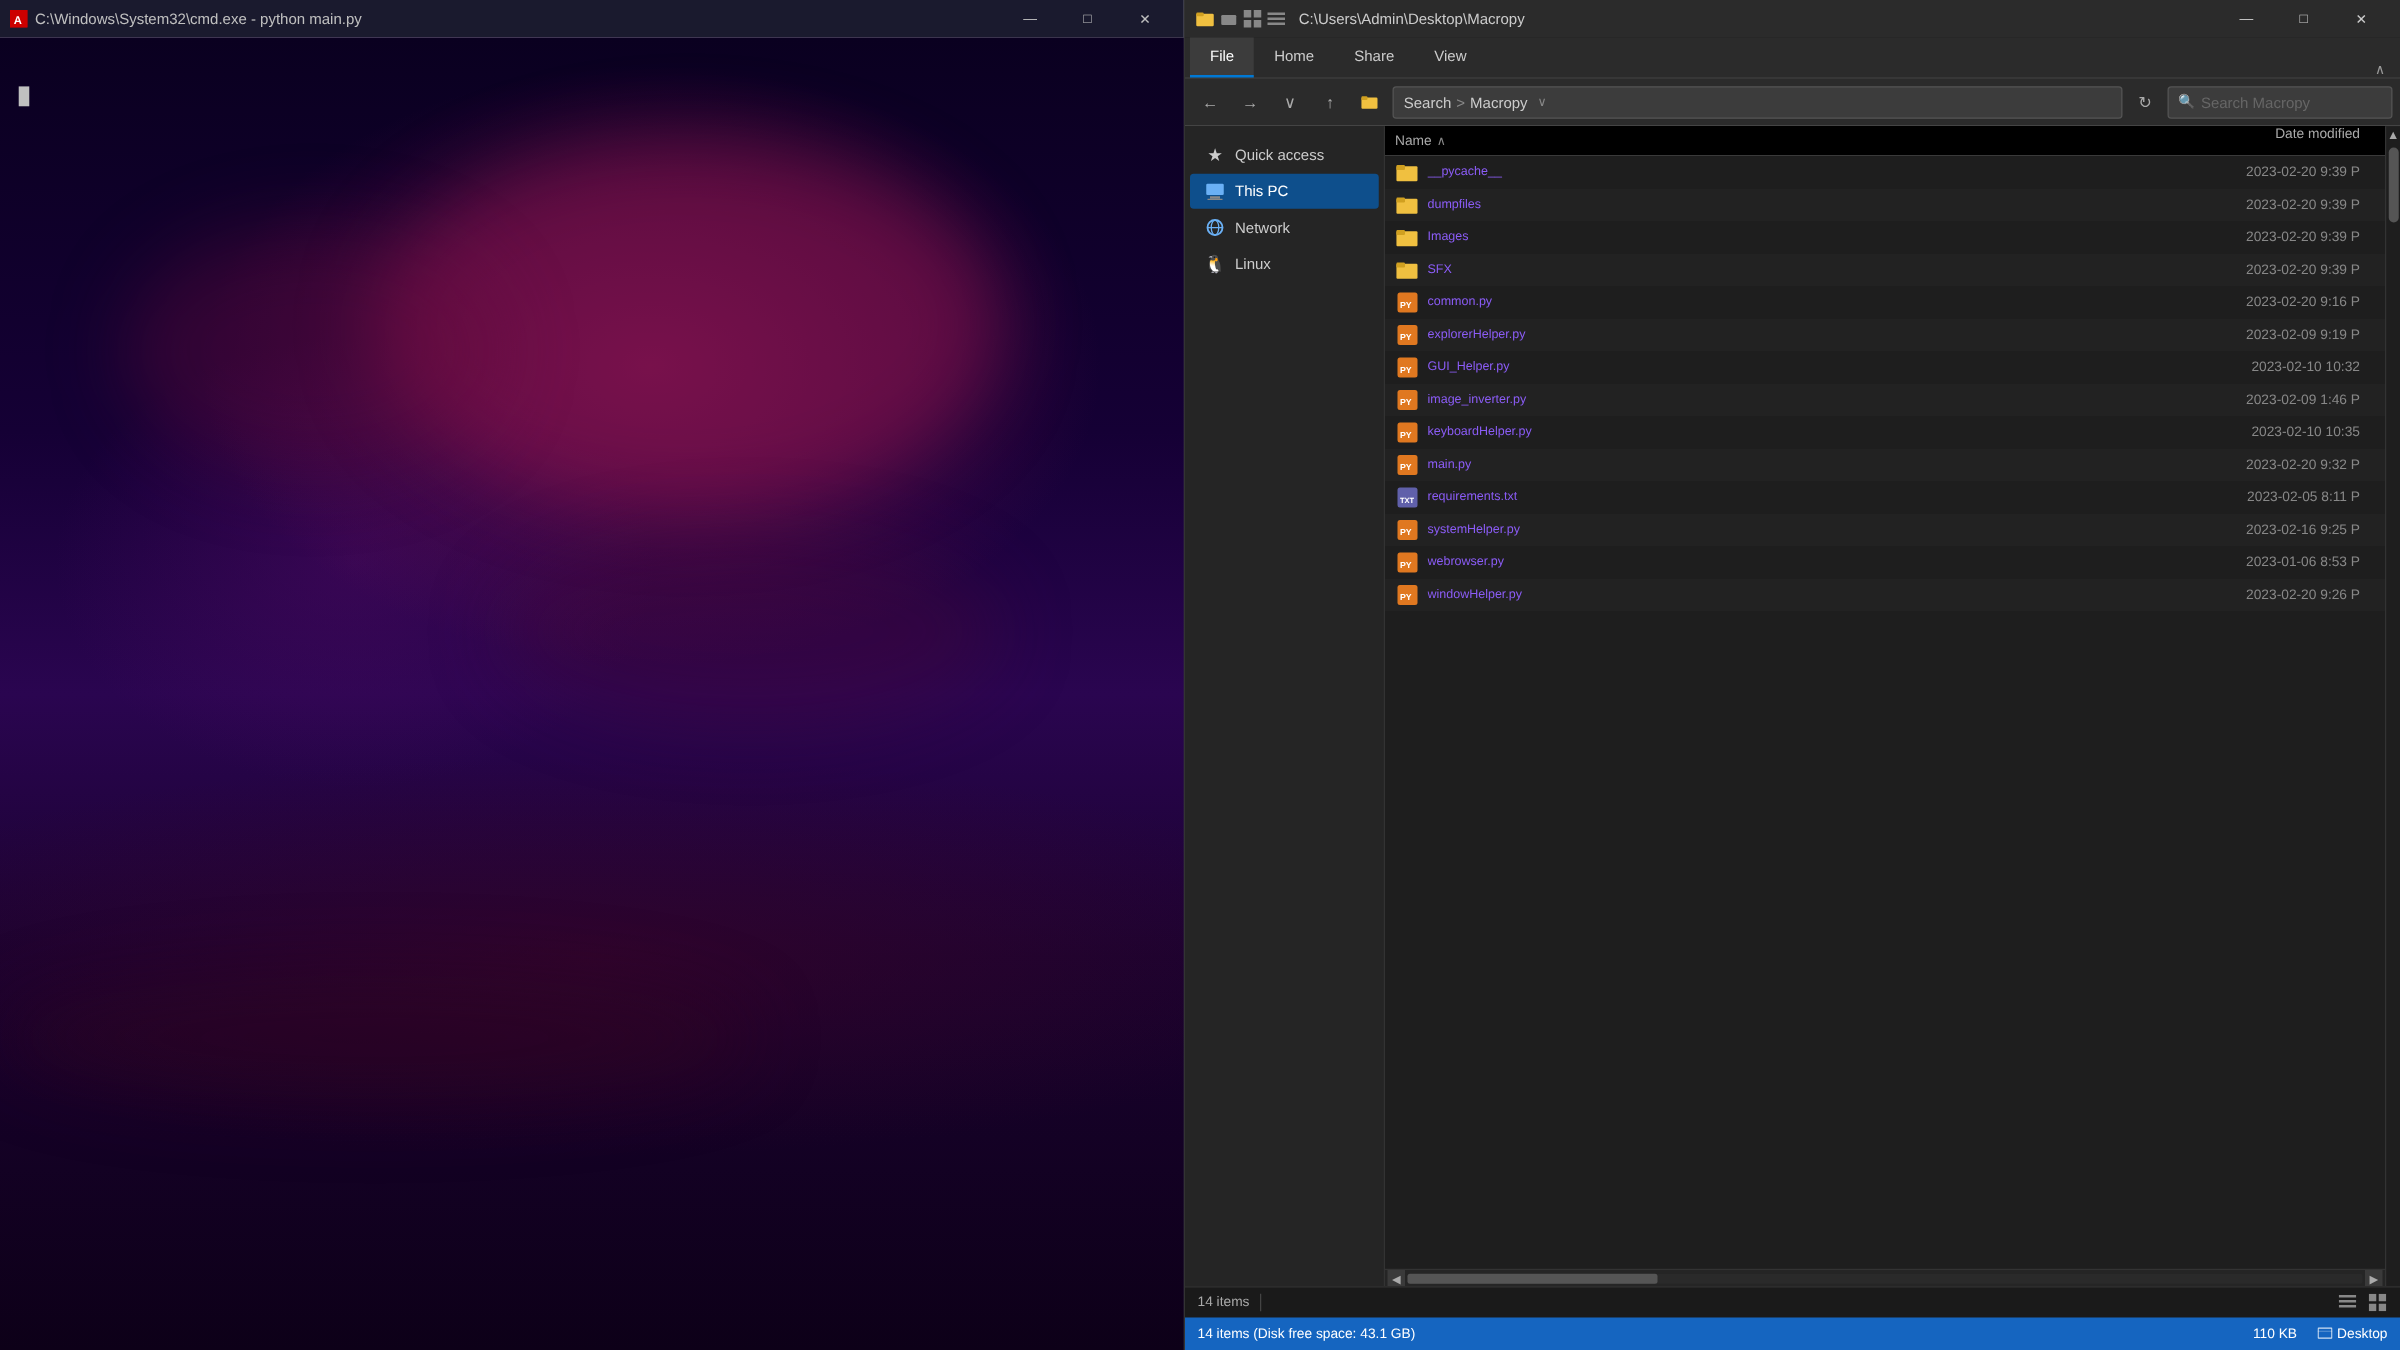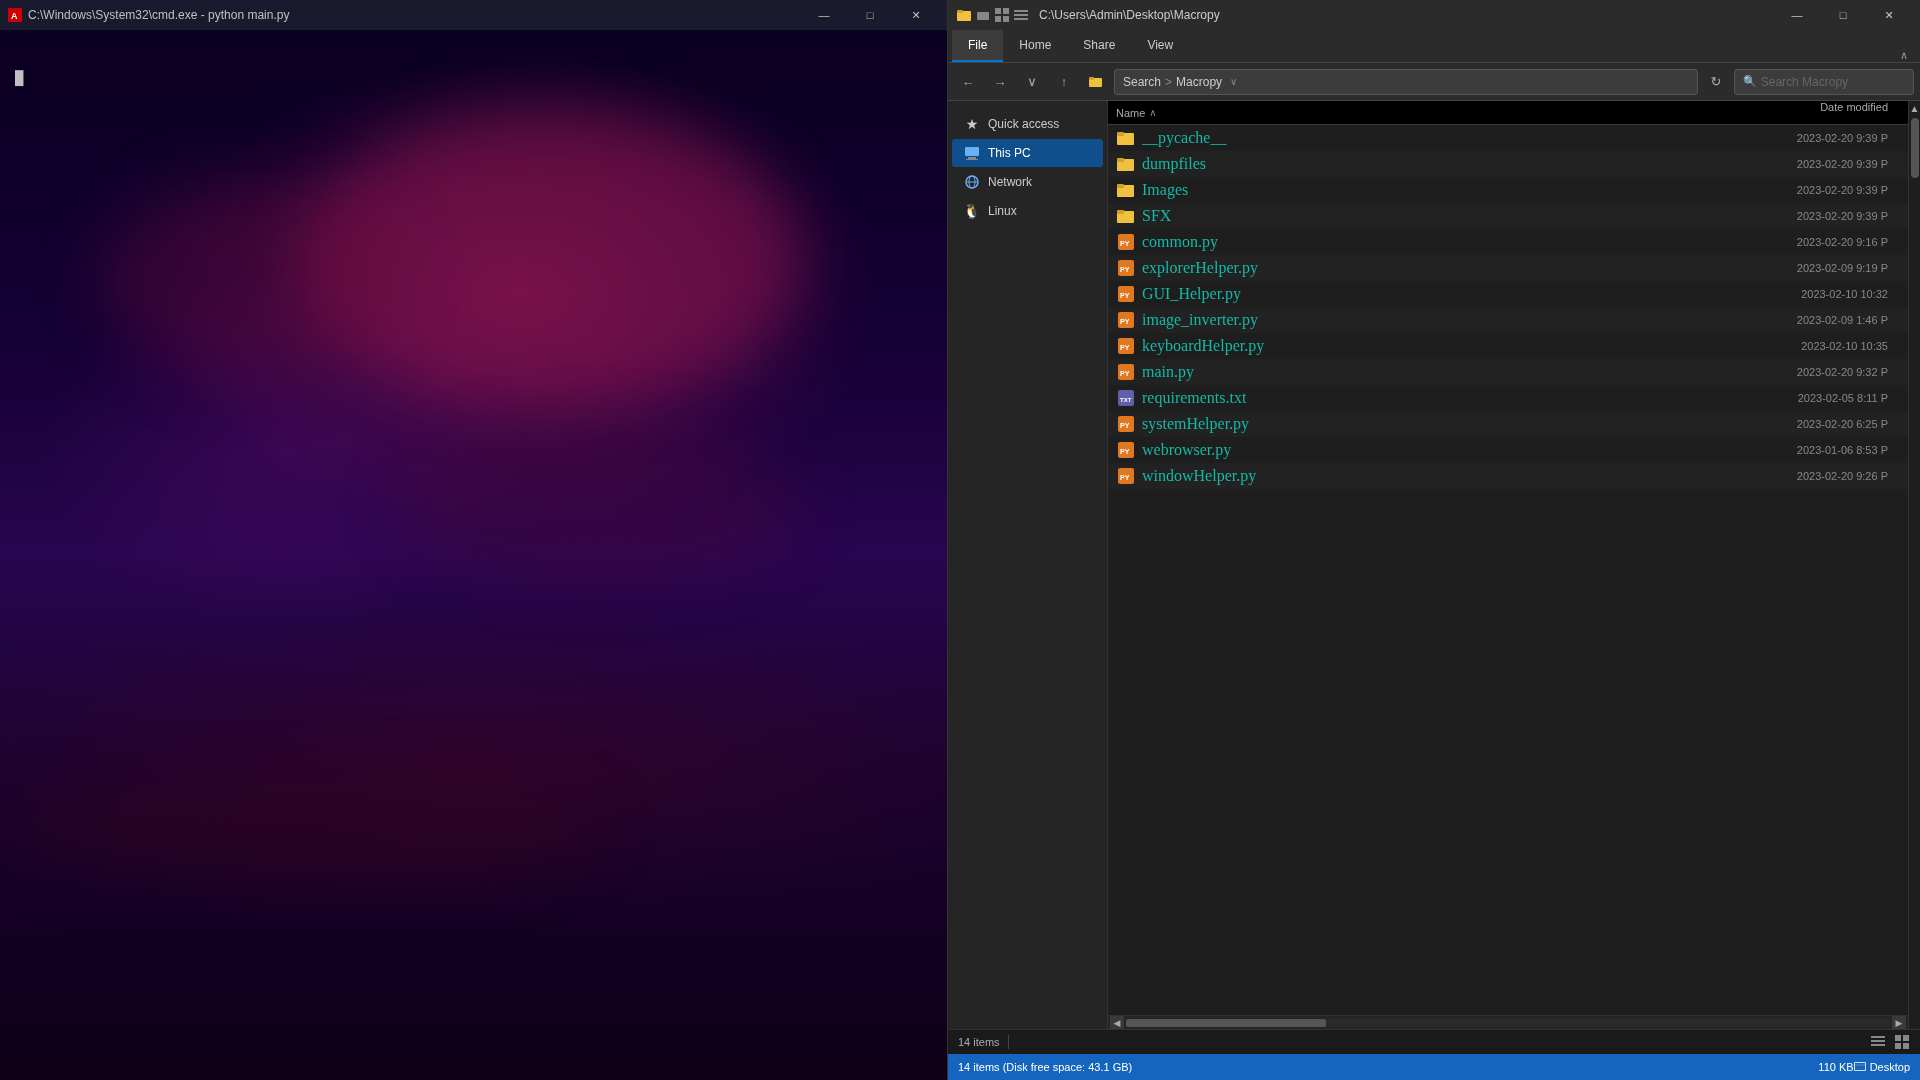--- a/index.html
+++ b/index.html
@@ -221,21 +221,21 @@
     .file-row {
       display: flex;
       height: 26px;
       align-items: center;
       padding: 0 8px;
       cursor: pointer;
       border-bottom: 1px solid transparent;
     }
     .file-row:nth-child(even) { background: #222; }
     .file-icon { width: 20px; height: 20px; margin-right: 6px; display: flex; align-items: center; justify-content: center; font-size: 14px; flex-shrink: 0; }
-    .file-name { flex: 1; color: #14b8a6; font-size: 16px; white-space: nowrap; overflow: hidden; text-overflow: ellipsis; font-family: Liberation Serif, serif; }
+    .file-name { flex: 1; color: #8b5cf6; font-size: 10px; white-space: nowrap; overflow: hidden; text-overflow: ellipsis; }
     .file-date { width: 180px; color: #888; font-size: 11px; text-align: right; padding-right: 12px; white-space: nowrap; }
 
     
     .icon-folder { color: #f0c040; }
     .icon-py { color: #e07820; }
 
     
     .scrollbar-v {
       width: 12px; background: #1e1e1e;
       display: flex; flex-direction: column; align-items: center;
@@ -262,21 +262,21 @@
     
     .info-bar {
       height: 26px;
       background: #1565c0;
       display: flex; align-items: center;
       padding: 0 10px;
       flex-shrink: 0;
       gap: 8px;
     }
     .info-text { color: #fff; font-size: 11px; }
-    .info-right { margin-left: auto; display: flex; align-items: flex-end; }
+    .info-right { margin-left: auto; display: flex; align-items: flex-end; gap: 16px; }
 
     
     .hscroll {
       height: 14px;
       background: #252525;
       border-top: 1px solid #333;
       display: flex; align-items: center;
       padding: 0 2px;
       flex-shrink: 0;
     }
@@ -562,21 +562,21 @@
         </div>
 
         <div class="file-row">
           <div class="file-icon icon-py">
             <svg width="18" height="18" viewBox="0 0 18 18">
                 <rect x="1" y="1" width="16" height="16" rx="2" fill="#e07820"></rect>
                 <text x="3" y="13" fill="white" font-size="7" font-weight="bold">PY</text>
               </svg>
           </div>
           <span class="file-name">systemHelper.py</span>
-          <span class="file-date">2023-02-20 6:25 P</span>
+          <span class="file-date">2023-02-16 9:25 P</span>
         </div>
 
         <div class="file-row">
           <div class="file-icon icon-py">
             <svg width="18" height="18" viewBox="0 0 18 18">
                 <rect x="1" y="1" width="16" height="16" rx="2" fill="#e07820"></rect>
                 <text x="3" y="13" fill="white" font-size="7" font-weight="bold">PY</text>
               </svg>
           </div>
           <span class="file-name">webrowser.py</span>

